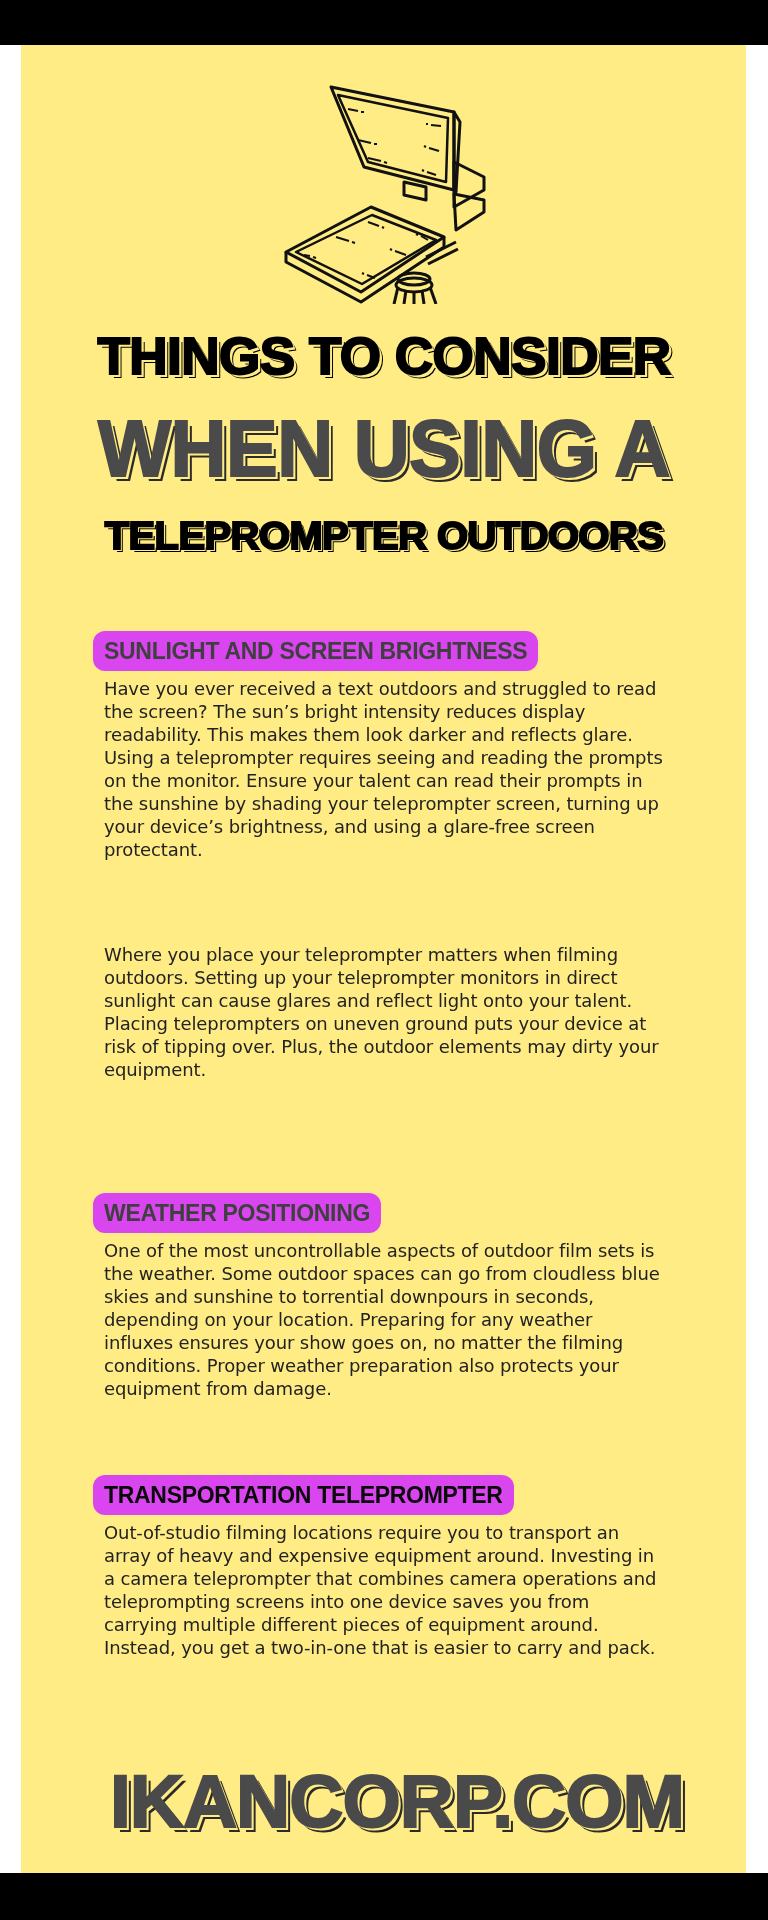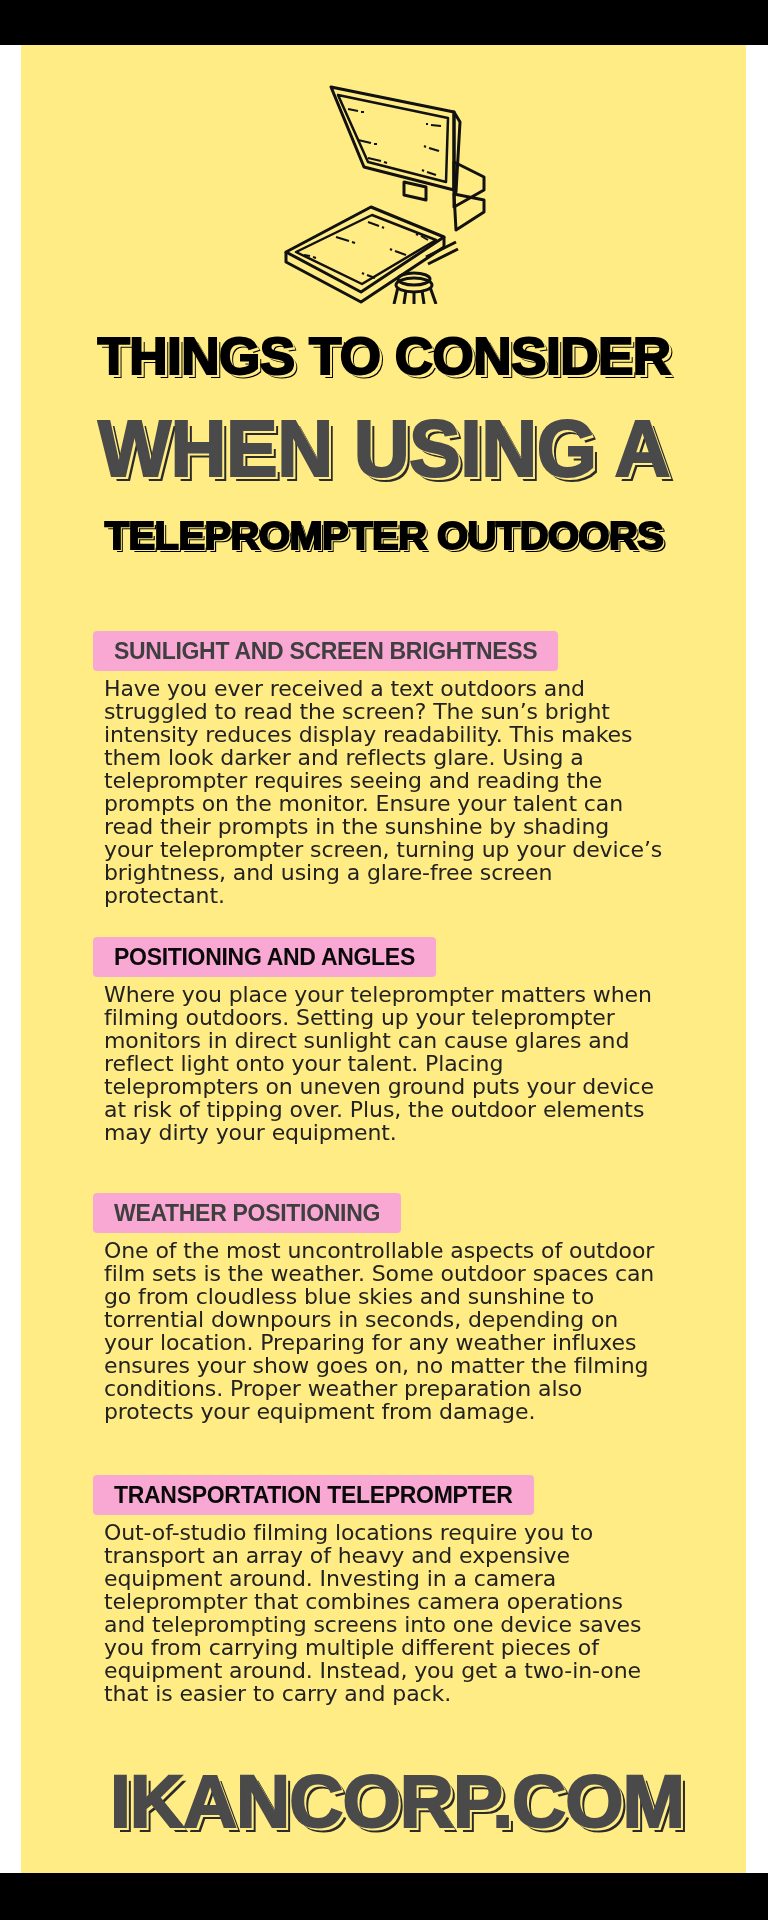--- a/index.html
+++ b/index.html
@@ -68,38 +68,38 @@
       text-shadow: 2px 2px 0 #ffec85, 3px 3px 0 #000000;
       transform: scaleX(1.05);
     }
     .section {
       position: absolute;
       left: 93px;
       width: 590px;
     }
     .badge {
       display: inline-block;
-      background: #f9a8d4;
-      border-radius: 4px;
-      padding: 0 21px;
+      background: #d946ef;
+      border-radius: 12px;
+      padding: 0 11px;
       height: 40px;
       line-height: 40px;
       font-family: "Liberation Sans", sans-serif;
       font-weight: 700;
       font-size: 23px;
       letter-spacing: -0.3px;
       white-space: nowrap;
     }
     .badge.gray { color: #3f3f3f; }
     .badge.black { color: #0a0a0a; }
     .body-text {
       margin: 6px 16px 0 11px;
       width: 560px;
       font-family: "DejaVu Sans", sans-serif;
-      font-size: 22px;
+      font-size: 18px;
       line-height: 23px;
       color: #222222;
       letter-spacing: -0.1px;
     }
     .footer-logo {
       position: absolute;
       left: 0; top: 1762px;
       width: 768px;
       text-align: center;
       font-family: Liberation Sans, sans-serif;
@@ -182,21 +182,20 @@
 <div class="title-line title-1">THINGS TO CONSIDER</div>
 <div class="title-line title-2">WHEN USING A</div>
 <div class="title-line title-3">TELEPROMPTER OUTDOORS</div>
 
 <div class="section" style="top:631px;">
   <div class="badge gray">SUNLIGHT AND SCREEN BRIGHTNESS</div>
   <div class="body-text">Have you ever received a text outdoors and struggled to read the screen? The sun’s bright intensity reduces display readability. This makes them look darker and reflects glare. Using a teleprompter requires seeing and reading the prompts on the monitor. Ensure your talent can read their prompts in the sunshine by shading your teleprompter screen, turning up your device’s brightness, and using a glare-free screen protectant.</div>
 </div>
 
 <div class="section" style="top:937px;">
-  <div class="badge black">POSITIONING AND ANGLES</div>
   <div class="body-text">Where you place your teleprompter matters when filming outdoors. Setting up your teleprompter monitors in direct sunlight can cause glares and reflect light onto your talent. Placing teleprompters on uneven ground puts your device at risk of tipping over. Plus, the outdoor elements may dirty your equipment.</div>
 </div>
 
 <div class="section" style="top:1193px;">
   <div class="badge gray">WEATHER POSITIONING</div>
   <div class="body-text">One of the most uncontrollable aspects of outdoor film sets is the weather. Some outdoor spaces can go from cloudless blue skies and sunshine to torrential downpours in seconds, depending on your location. Preparing for any weather influxes ensures your show goes on, no matter the filming conditions. Proper weather preparation also protects your equipment from damage.</div>
 </div>
 
 <div class="section" style="top:1475px;">
   <div class="badge black">TRANSPORTATION TELEPROMPTER</div>

